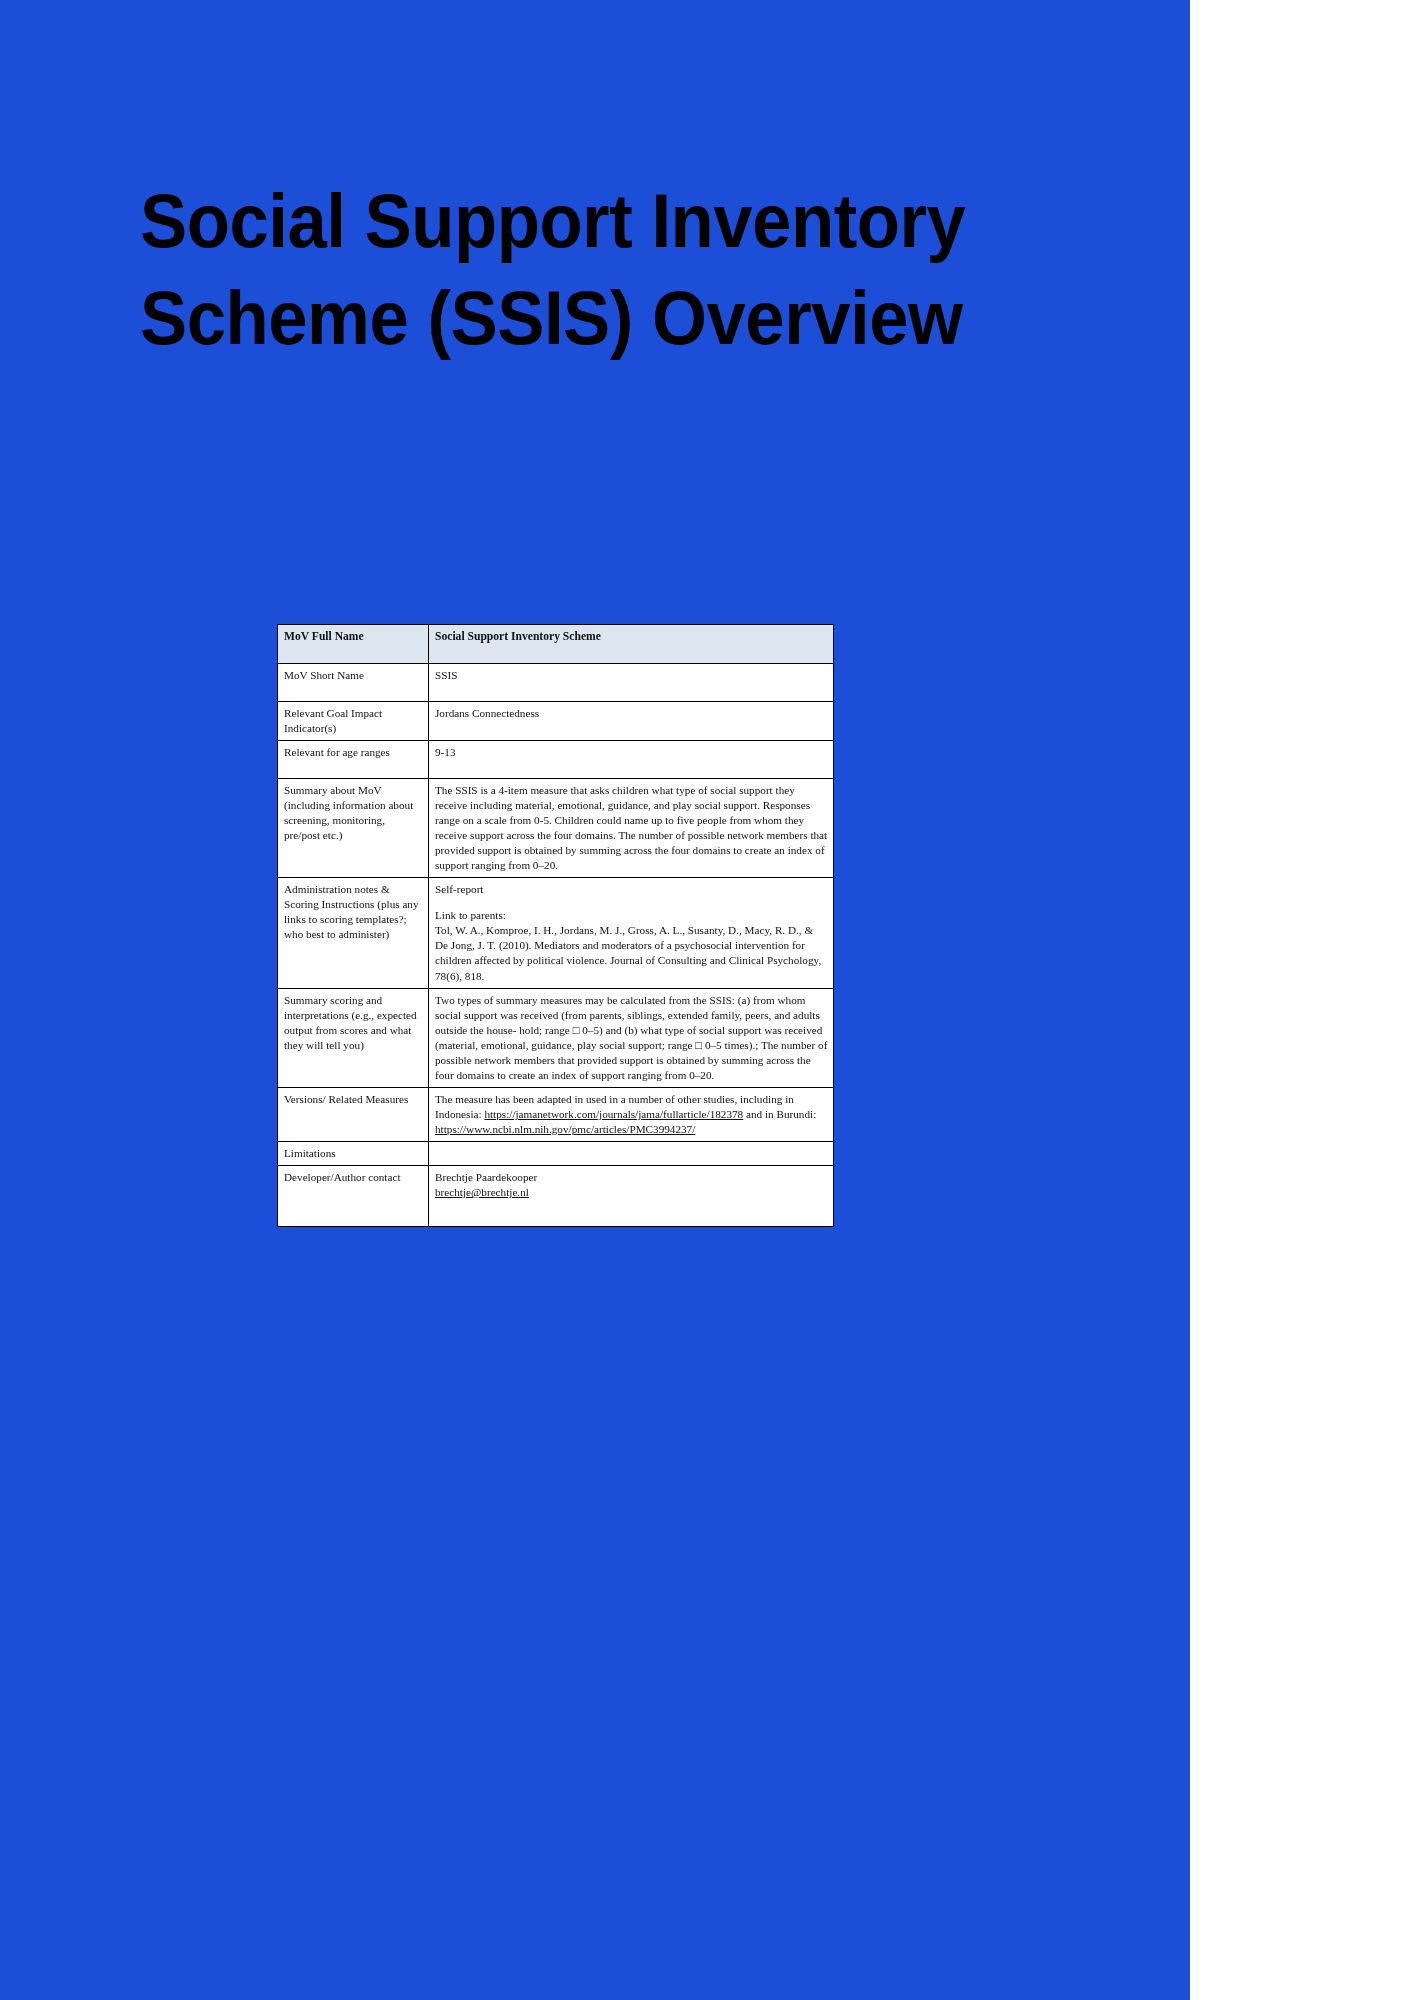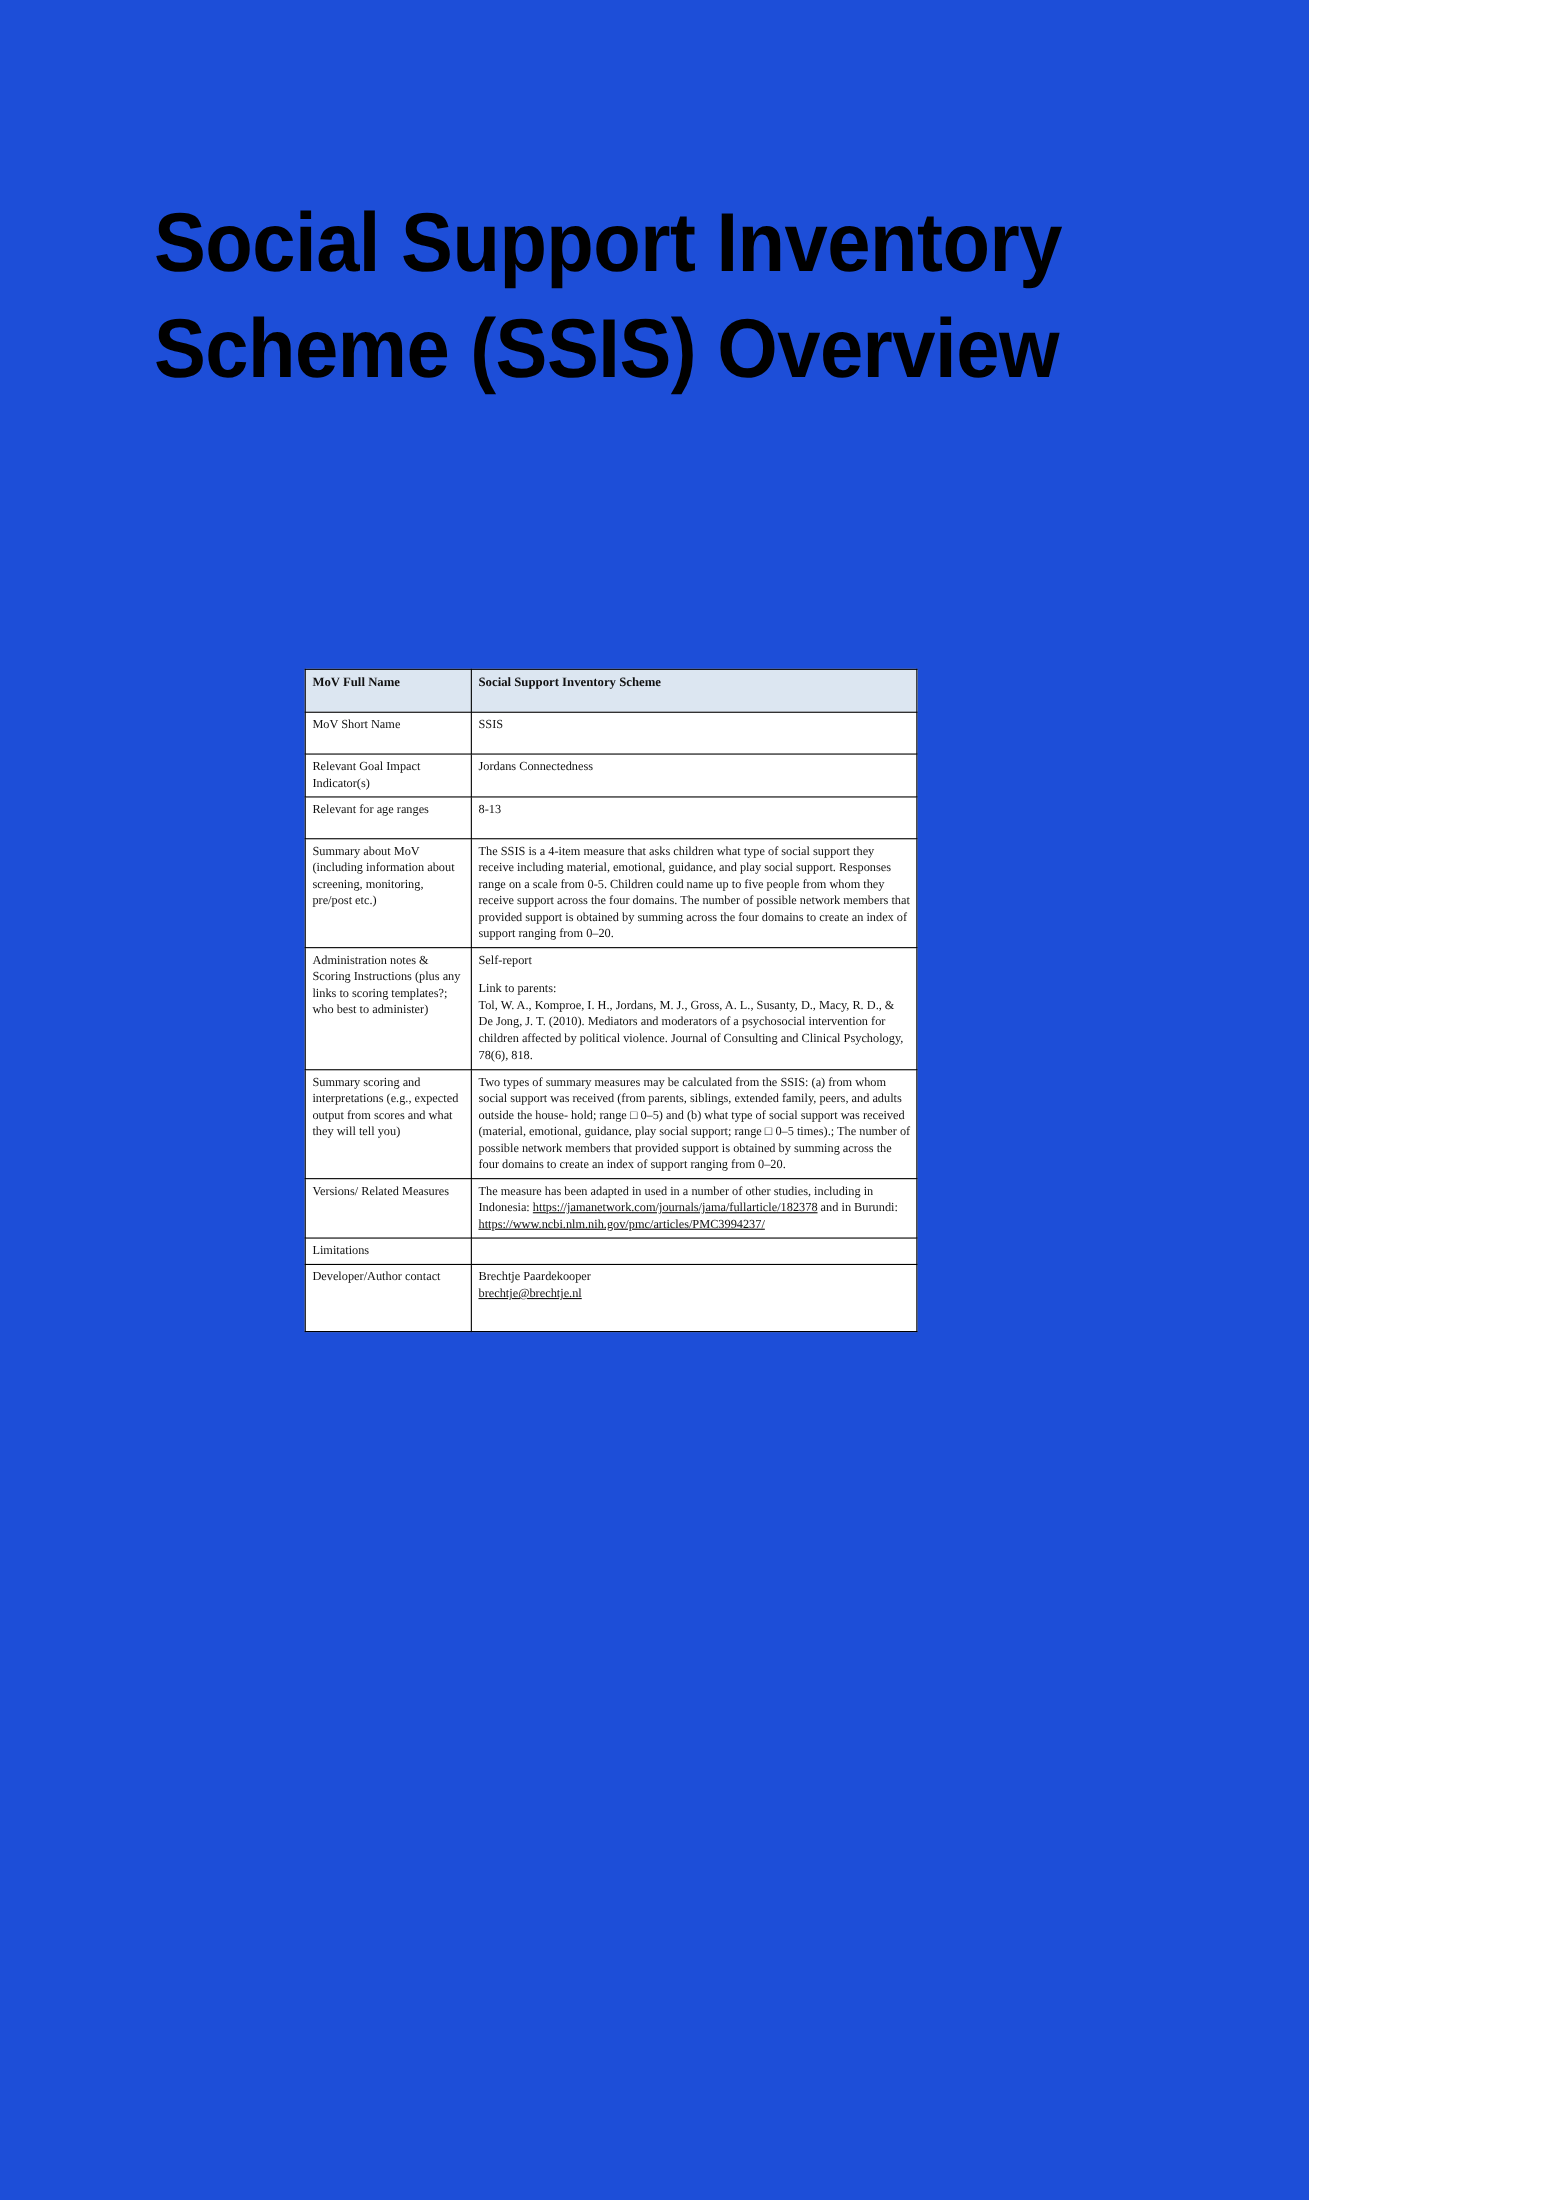--- a/index.html
+++ b/index.html
@@ -43,21 +43,21 @@
   }
   .doc-title .tl {
     display: block;
     white-space: nowrap;
   }
 
   
   .mov-table-wrap {
     position: absolute;
     left: 277px;
-    top: 608px;
+    top: 624px;
     width: 556px;
   }
   table.mov-table {
     width: 556px;
     border-collapse: collapse;
     table-layout: fixed;
     background: #ffffff;
   }
   table.mov-table col.c-label { width: 151px; }
   table.mov-table col.c-value { width: 405px; }
@@ -120,21 +120,21 @@
           <td class="value-cell pad-sm">SSIS</td>
         </tr>
 
         <tr>
           <td class="label-cell">Relevant Goal Impact Indicator(s)</td>
           <td class="value-cell">Jordans Connectedness</td>
         </tr>
 
         <tr>
           <td class="label-cell pad-sm">Relevant for age ranges</td>
-          <td class="value-cell pad-sm">8-13</td>
+          <td class="value-cell pad-sm">9-13</td>
         </tr>
 
         <tr>
           <td class="label-cell">Summary about MoV (including information about screening, monitoring, pre/post etc.)</td>
           <td class="value-cell">The SSIS is a 4-item measure that asks children what type of social support they receive including material, emotional, guidance, and play social support. Responses range on a scale from 0-5. Children could name up to five people from whom they receive support across the four domains. The number of possible network members that provided support is obtained by summing across the four domains to create an index of support ranging from 0–20.</td>
         </tr>
 
         <tr>
           <td class="label-cell">Administration notes &amp; Scoring Instructions (plus any links to scoring templates?; who best to administer)</td>
           <td class="value-cell">

